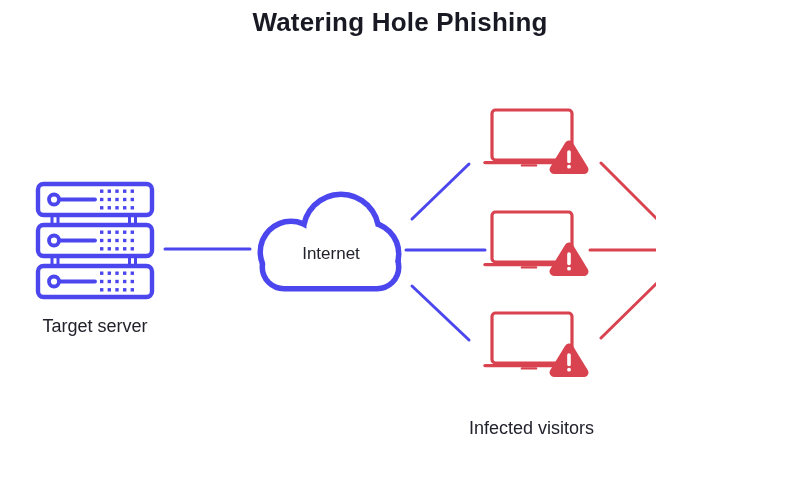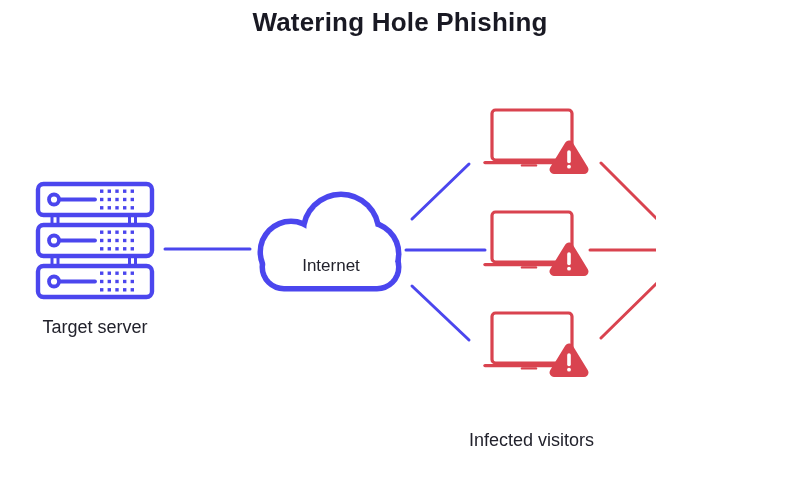--- a/index.html
+++ b/index.html
@@ -2,21 +2,21 @@
 <html style="--blue: #4b46ee; --red: #d9434f; --ink: #191923;"><head>
 <meta charset="utf-8">
 <style>
   :root { --blue:#4b46ee; --red:#d9434f; --ink:#191923; }
   html,body{margin:0;padding:0;background:#fff;}
   .stage{position:relative;width:656px;height:480px;background:#fff;overflow:hidden;
          font-family:"Liberation Sans",sans-serif;}
   .abs{position:absolute;}
   .title{top:7px;left:0;width:800px;text-align:center;font-size:26px;font-weight:700;
          color:var(--ink);letter-spacing:.2px;}
-  .label{font-size:18px;color:#22222c;text-align:center;white-space:nowrap;margin-top:12px;}
+  .label{font-size:18px;color:#22222c;text-align:center;white-space:nowrap;}
   .svgfull{position:absolute;left:0;top:0;}
   
   .ln-b{stroke:var(--blue);stroke-width:3;stroke-linecap:round;fill:none;}
   .ln-r{stroke:var(--red);stroke-width:3;stroke-linecap:round;fill:none;}
   .sb{stroke:var(--blue);fill:none;}
   .sbw{stroke:var(--blue);fill:#fff;}
   .sr{stroke:var(--red);fill:none;}
   .srw{stroke:var(--red);fill:#fff;}
   .cs{stroke:var(--blue);fill:none;}
   .fw{fill:#fff;stroke:none;}
@@ -113,17 +113,17 @@
       <path class="sr" d="M81 55 C92 60 98 70 98 81 L98 97 C98 102 94.5 105 89.5 105 L75 105" stroke-width="6.5" stroke-linecap="round" stroke-linejoin="round"></path>
       <rect class="srw" x="26" y="74" width="53" height="36" rx="5" stroke-width="6"></rect>
       <path class="sr" d="M45 90 H57" stroke-width="5.5" stroke-linecap="round"></path>
     </g>
   </svg>
 
   <div class="abs title">Watering Hole Phishing</div>
 
   <div class="abs label" style="left:266px;top:244px;width:130px;font-size:17px;">Internet</div>
 
-  <div class="abs label" style="left:15px;top:305px;width:160px;">Target server</div>
+  <div class="abs label" style="left:15px;top:316px;width:160px;">Target server</div>
 
   <div class="abs label" style="left:451px;top:418px;width:161px;">Infected visitors</div>
 
 </div>
 
 </body></html>

